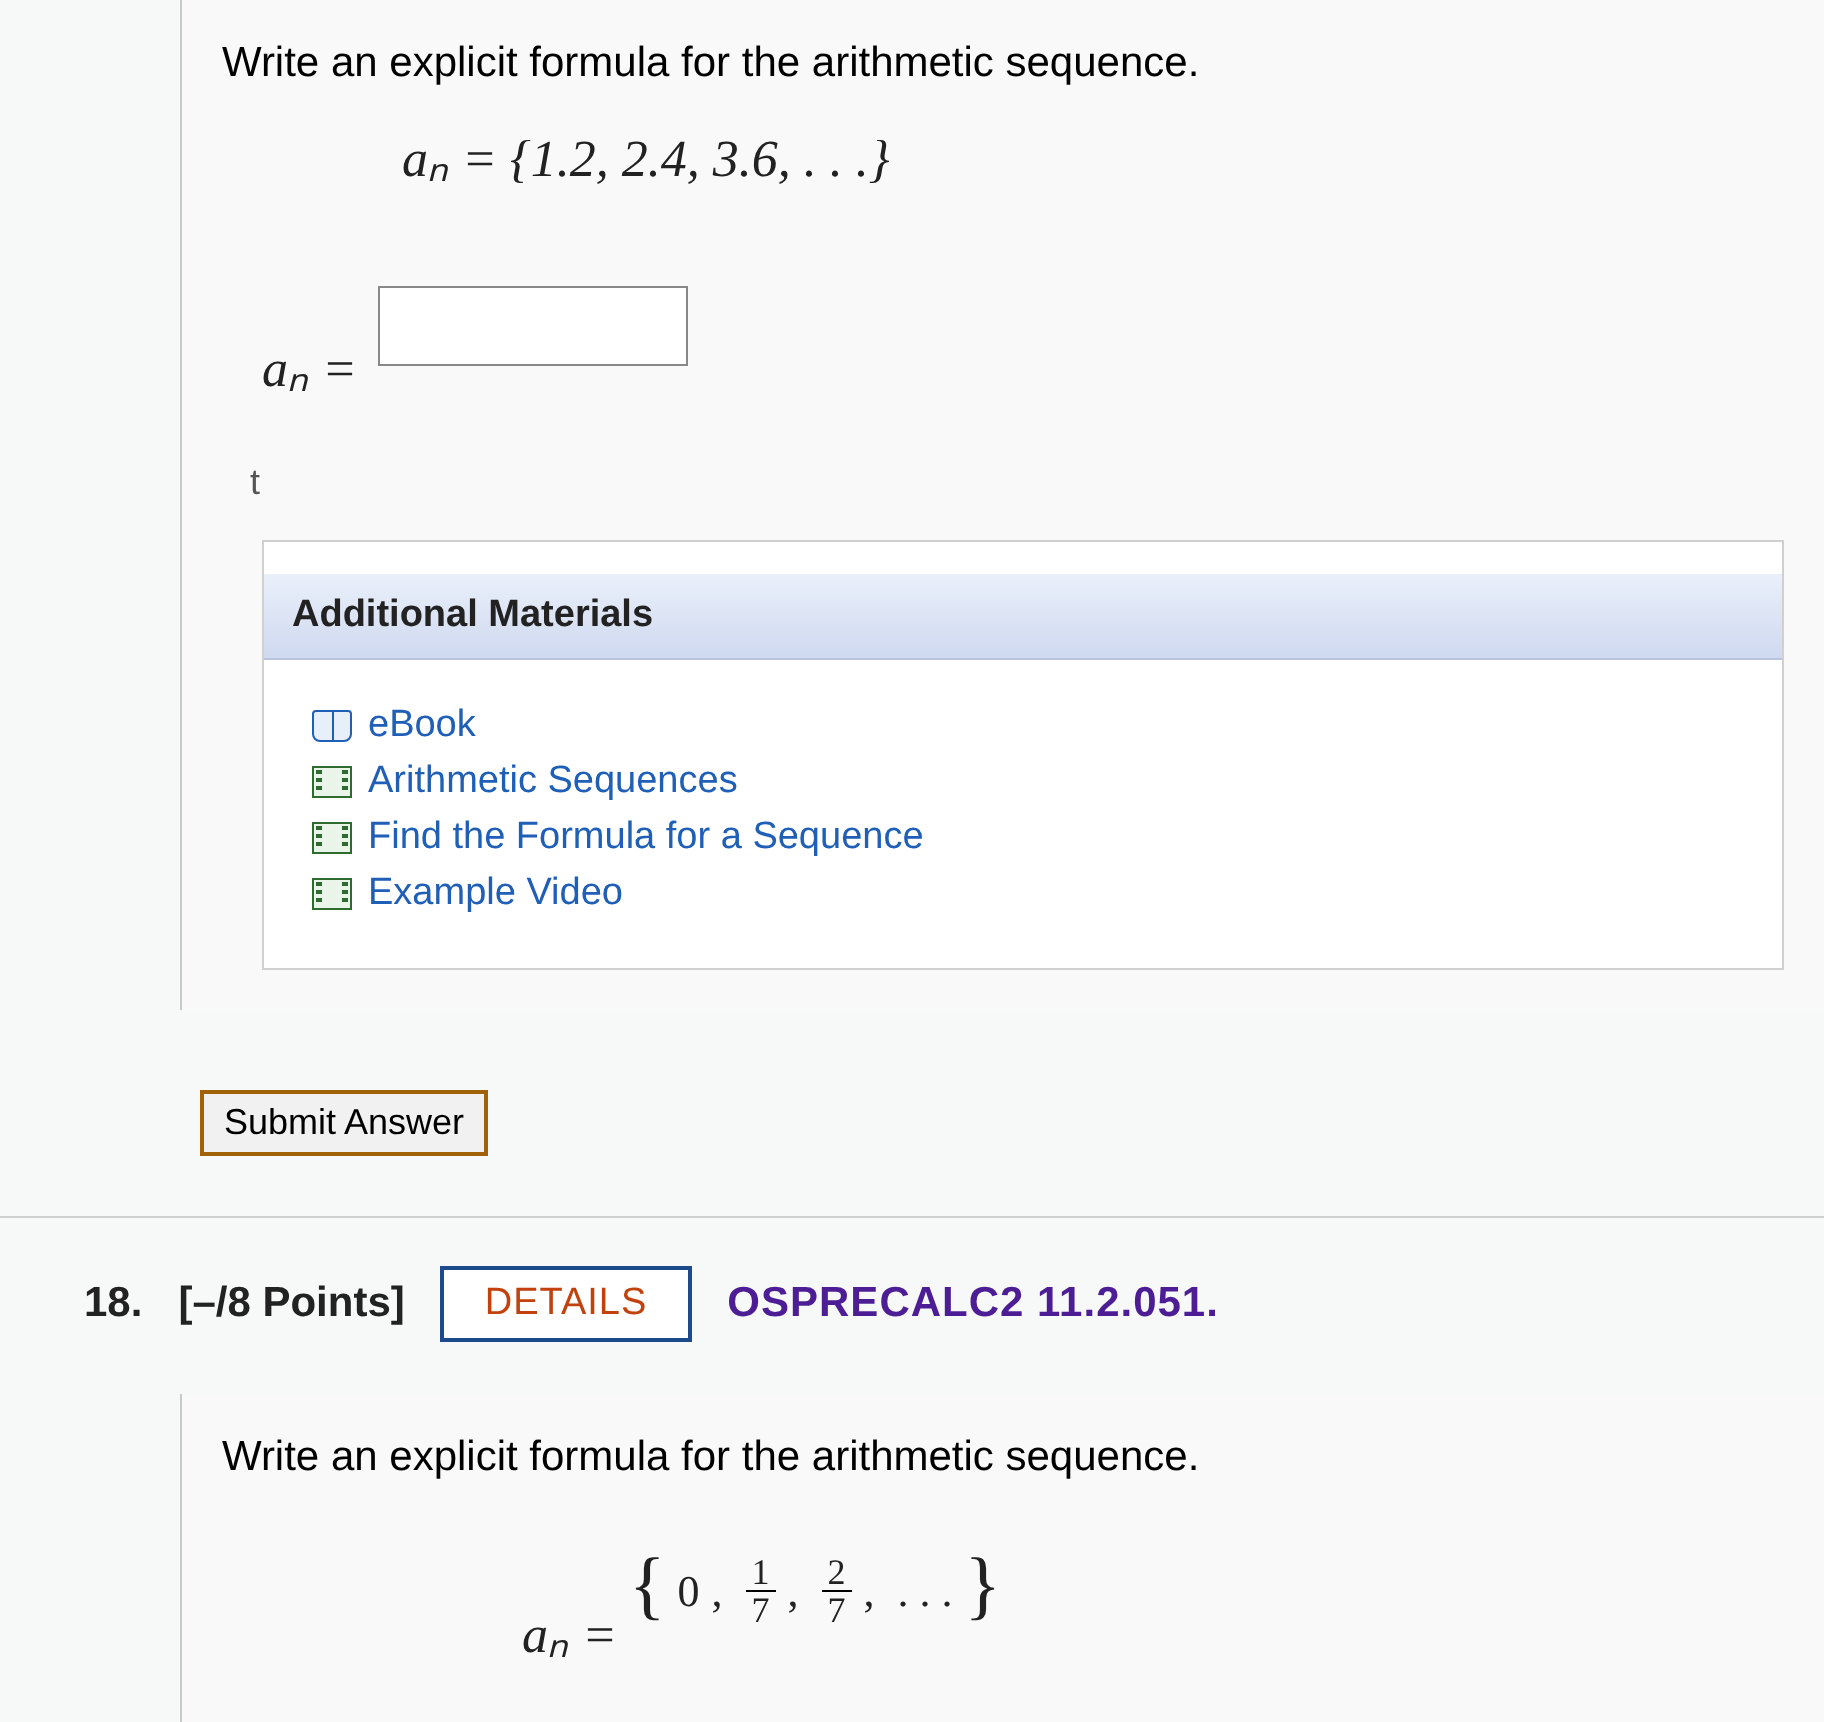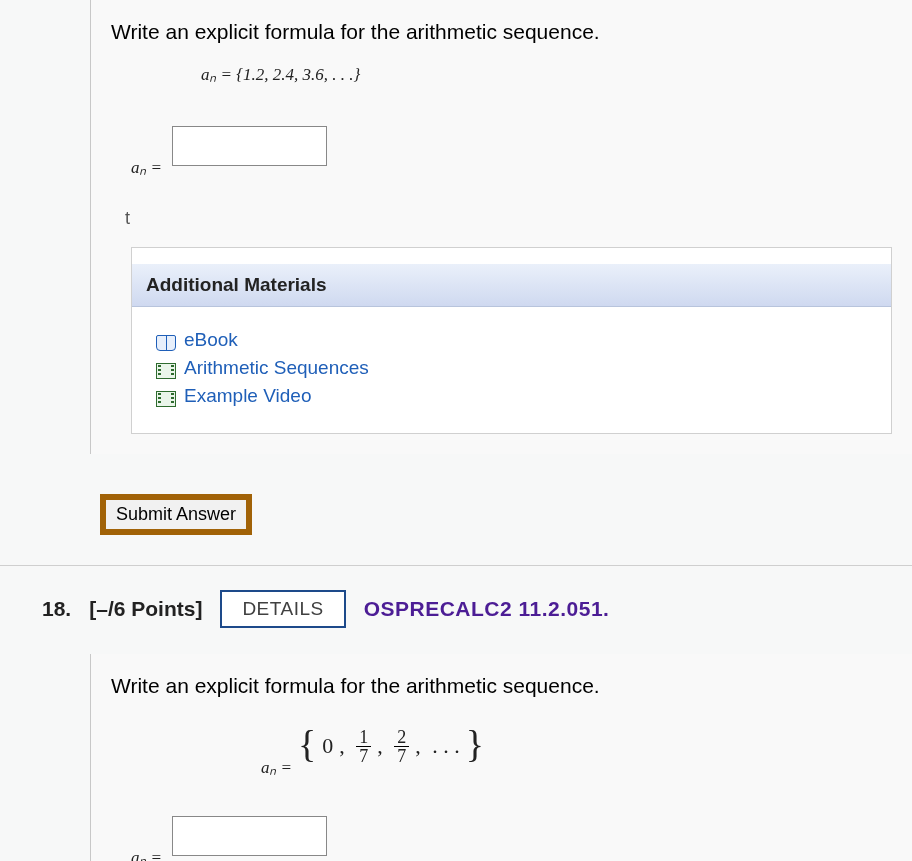--- a/index.html
+++ b/index.html
@@ -26,21 +26,21 @@
     margin-bottom: 16px;
   }
   .formula-line {
     font-size: 22px;
     margin-left: 90px;
     margin-bottom: 28px;
   }
   .an-label {
     font-style: italic;
     font-family: 'Times New Roman', serif;
-    font-size: 17px;
+    font-size: 26px;
     margin-top: 41px;
   }
   .answer-row {
     display: flex;
     align-items: center;
     gap: 10px;
     margin: 20px 0 30px 20px;
   }
   .answer-input {
     width: 155px;
@@ -67,21 +67,21 @@
     font-weight: bold;
     font-size: 19px;
     color: #222;
     margin-top: 16px;
   }
   .materials-body {
     padding: 16px 24px 20px 24px;
   }
   .mat-item {
     display: flex;
-    align-items: flex-end;
+    align-items: center;
     gap: 8px;
     margin: 6px 0;
     font-size: 19px;
   }
   .mat-item a { color: #1f5fb8; text-decoration: none; cursor: pointer; }
   .icon-book, .icon-film {
     display: inline-block;
     width: 20px; height: 16px;
     position: relative;
   }
@@ -108,42 +108,42 @@
     background: repeating-linear-gradient(#2e6b2e 0 2px, #eaf5ea 2px 4px);
   }
   .icon-film::before { left: 1px; }
   .icon-film::after { right: 1px; }
   .submit-row {
     margin: 40px 0 30px 100px;
   }
   .submit-btn {
     font-size: 18px;
     padding: 4px 10px;
-    border: 6px solid #a16207;
+    border: 2px solid #a16207;
     background: #f1f1f1;
     cursor: pointer;
   }
   .divider {
     border-top: 1px solid #cfcfcf;
     margin: 20px 0 24px 0;
   }
   .question-header {
     display: flex;
     align-items: center;
     gap: 18px;
     padding: 0 0 0 22px;
     font-size: 21px;
     margin-left: 20px;
   }
   .qnum { font-weight: bold; color: #222; }
   .points { font-weight: bold; color: #222; }
   .hdr-btn {
     border: 2px solid #1d4a8a;
     background: #fff;
-    color: #404040;
+    color: #c2410c;
     font-size: 19px;
     padding: 6px 20px;
     cursor: pointer;
     font-weight: 500;
     letter-spacing: 0.5px;
   }
   .qref { font-weight: bold; color: #4c1d95; letter-spacing: 0.5px; }
   .formula2 {
     font-size: 22px;
     margin: 10px 0 26px 150px;
@@ -191,35 +191,39 @@
         <div class="mat-item">
           <span class="icon-book"></span>
           <a>eBook</a>
         </div>
         <div class="mat-item">
           <span class="icon-film"></span>
           <a>Arithmetic Sequences</a>
         </div>
         <div class="mat-item">
           <span class="icon-film"></span>
+          <a>Find the Formula for a Sequence</a>
+        </div>
+        <div class="mat-item">
+          <span class="icon-film"></span>
           <a>Example Video</a>
         </div>
       </div>
     </div>
   </div>
 
   <div class="submit-row">
     <button class="submit-btn">Submit Answer</button>
   </div>
 
   <div class="divider"></div>
 
   <div class="question-header">
     <span class="qnum">18.</span>
-    <span class="points">[–/6 Points]</span>
+    <span class="points">[–/8 Points]</span>
     <button class="hdr-btn">DETAILS</button>
     <span class="qref">OSPRECALC2 11.2.051.</span>
   </div>
 
   <div class="qblock" style="margin-top:26px;">
     <div class="prompt">Write an explicit formula for the arithmetic sequence.</div>
 
     <div class="formula2">
       <span class="an-label">aₙ =</span>
       <span class="brace">{</span>

